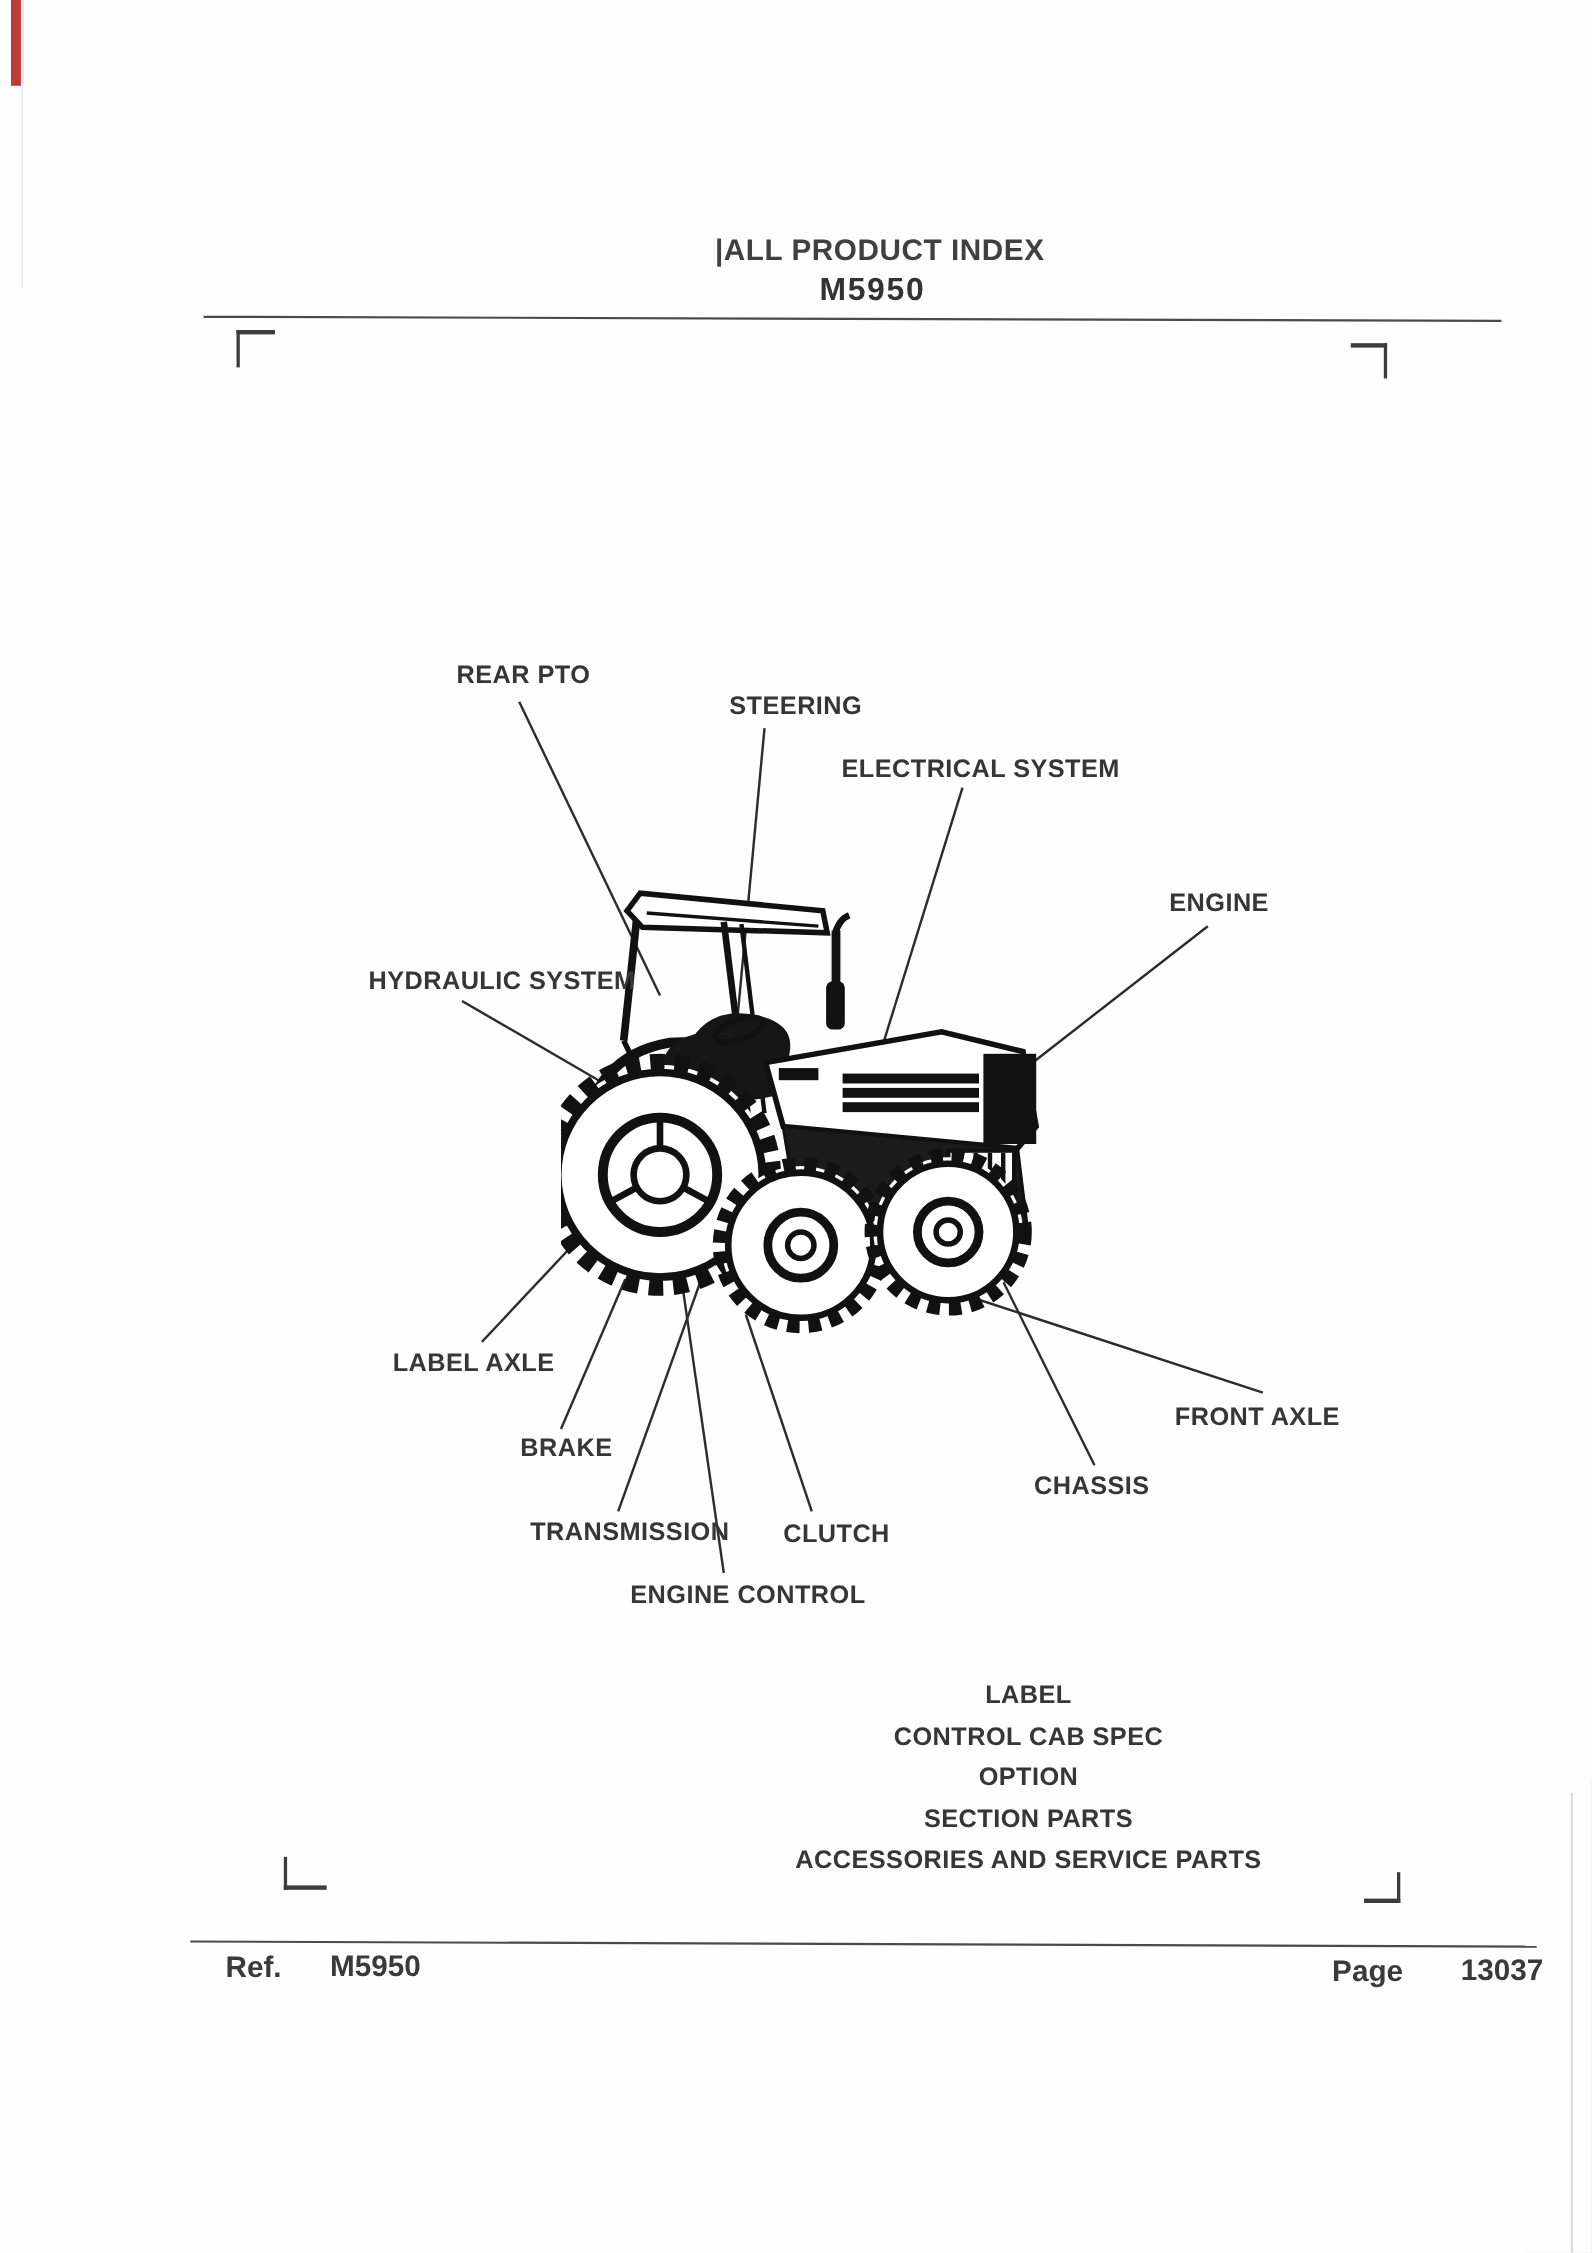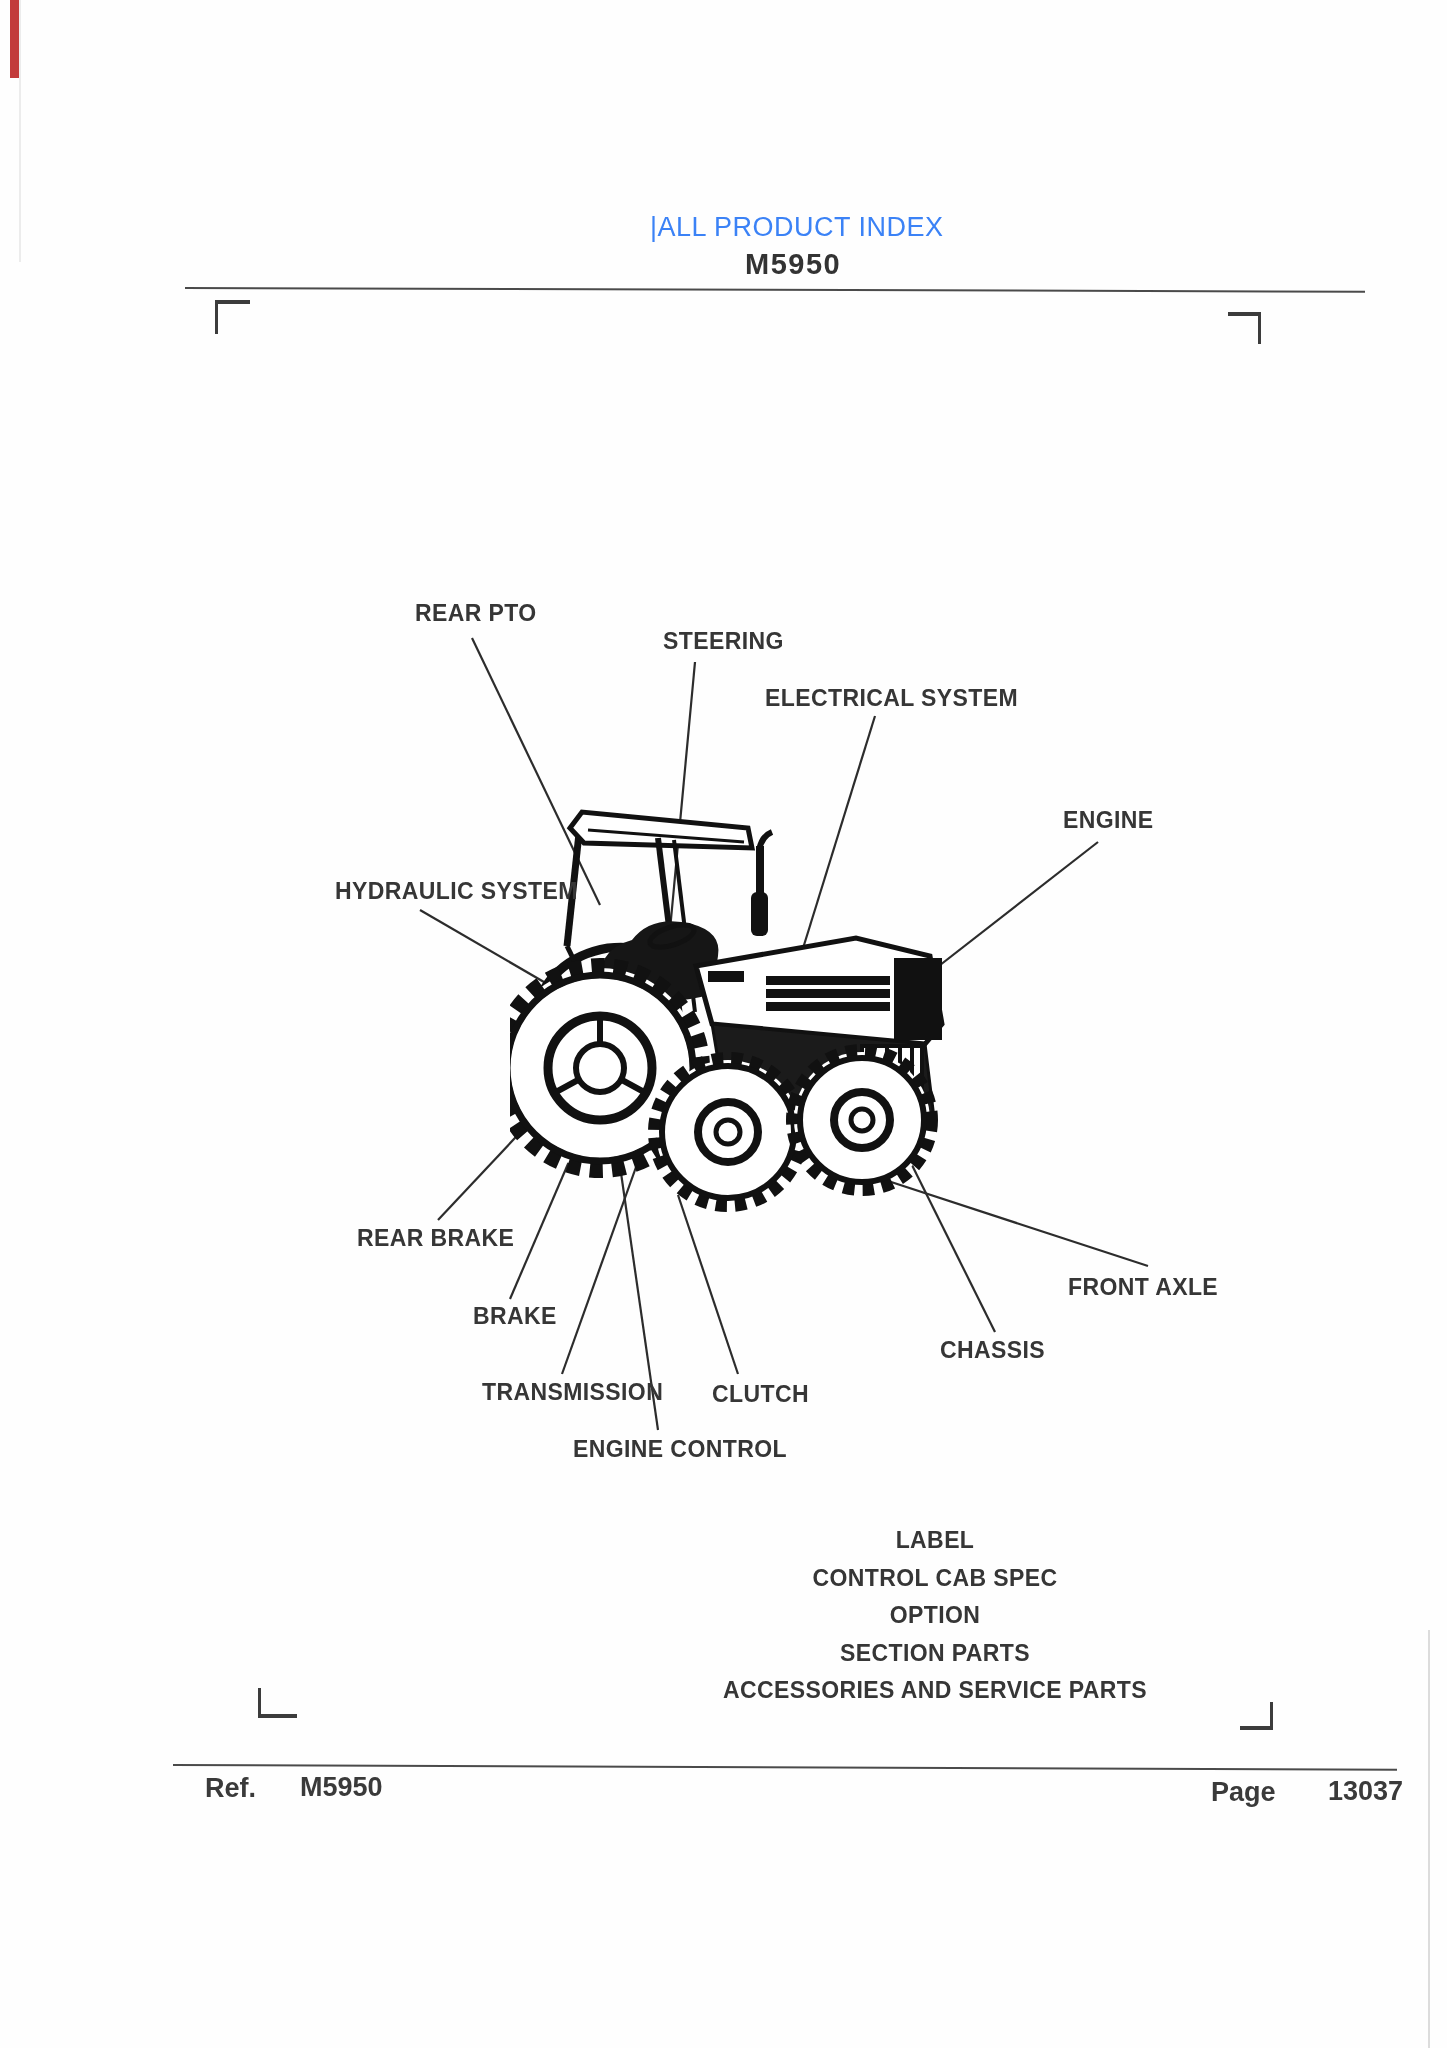--- a/index.html
+++ b/index.html
@@ -7,21 +7,21 @@
     position:relative;width:1447px;height:2048px;background:#fefefe;
     font-family:"Liberation Sans",sans-serif;color:#333;overflow:hidden;
     margin:0 auto;
   }
   .abs{position:absolute;}
   
   #red-stripe{left:10px;top:0;width:11px;height:78px;}
   #scan-line-left{left:19px;top:0;width:2px;height:262px;background:#ececec;}
   #scan-edge-right{left:1428px;top:1630px;width:2px;height:418px;background:#dcdcdc;}
   
-  #doc-title{left:650px;top:212px;font-size:27px;font-weight:normal;letter-spacing:.5px;white-space:nowrap;color:#3b82f6;}
+  #doc-title{left:650px;top:212px;font-size:27px;font-weight:bold;letter-spacing:.5px;white-space:nowrap;color:#404040;}
   #doc-model{left:745px;top:248px;font-size:29px;font-weight:bold;letter-spacing:1.5px;color:#333;}
   .rule{background:#4a4a4a;height:2px;transform-origin:left center;}
   #rule-top{left:185px;top:287px;width:1180px;transform:rotate(0.18deg);}
   #rule-bottom{left:173px;top:1764px;width:1224px;transform:rotate(0.22deg);}
   
   .bracket{border:0 solid #3c3c3c;}
   #bracket-tl{left:215px;top:300px;width:32px;height:30px;border-top-width:4px;border-left-width:3px;}
   #bracket-tr{left:1228px;top:312px;width:30px;height:28px;border-top-width:4px;border-right-width:3px;}
   #bracket-bl{left:258px;top:1688px;width:36px;height:26px;border-bottom-width:4px;border-left-width:3px;}
   #bracket-br{left:1240px;top:1702px;width:30px;height:24px;border-bottom-width:4px;border-right-width:3px;}
@@ -129,21 +129,21 @@
       <circle cx="352" cy="332" r="11" fill="none" stroke="#111" stroke-width="5"></circle>
     </g>
   </svg>
 
   <div class="abs" id="callout-layer">
       <div class="callout-label" style="left: 415px; top: 600px; text-align: center;">REAR PTO</div>
       <div class="callout-label" style="left: 627px; top: 628px; margin-left: 36px;">STEERING</div>
       <div class="callout-label" style="left: 765px; top: 685px;">ELECTRICAL SYSTEM</div>
       <div class="callout-label" style="left: 1063px; top: 807px;">ENGINE</div>
       <div class="callout-label" style="left: 335px; top: 878px;">HYDRAULIC SYSTEM</div>
-      <div class="callout-label" style="left: 357px; top: 1225px;">REAR BRAKE</div>
+      <div class="callout-label" style="left: 357px; top: 1225px;">LABEL AXLE</div>
       <div class="callout-label" style="left: 473px; top: 1303px;">BRAKE</div>
       <div class="callout-label" style="left: 482px; top: 1379px;">TRANSMISSION</div>
       <div class="callout-label" style="left: 573px; top: 1436px;">ENGINE CONTROL</div>
       <div class="callout-label" style="left: 712px; top: 1381px;">CLUTCH</div>
       <div class="callout-label" style="left: 940px; top: 1337px;">CHASSIS</div>
       <div class="callout-label" style="left: 1068px; top: 1274px;">FRONT AXLE</div>
     </div>
 
   <div class="abs" id="index-list">
       <div class="index-item">LABEL</div>

